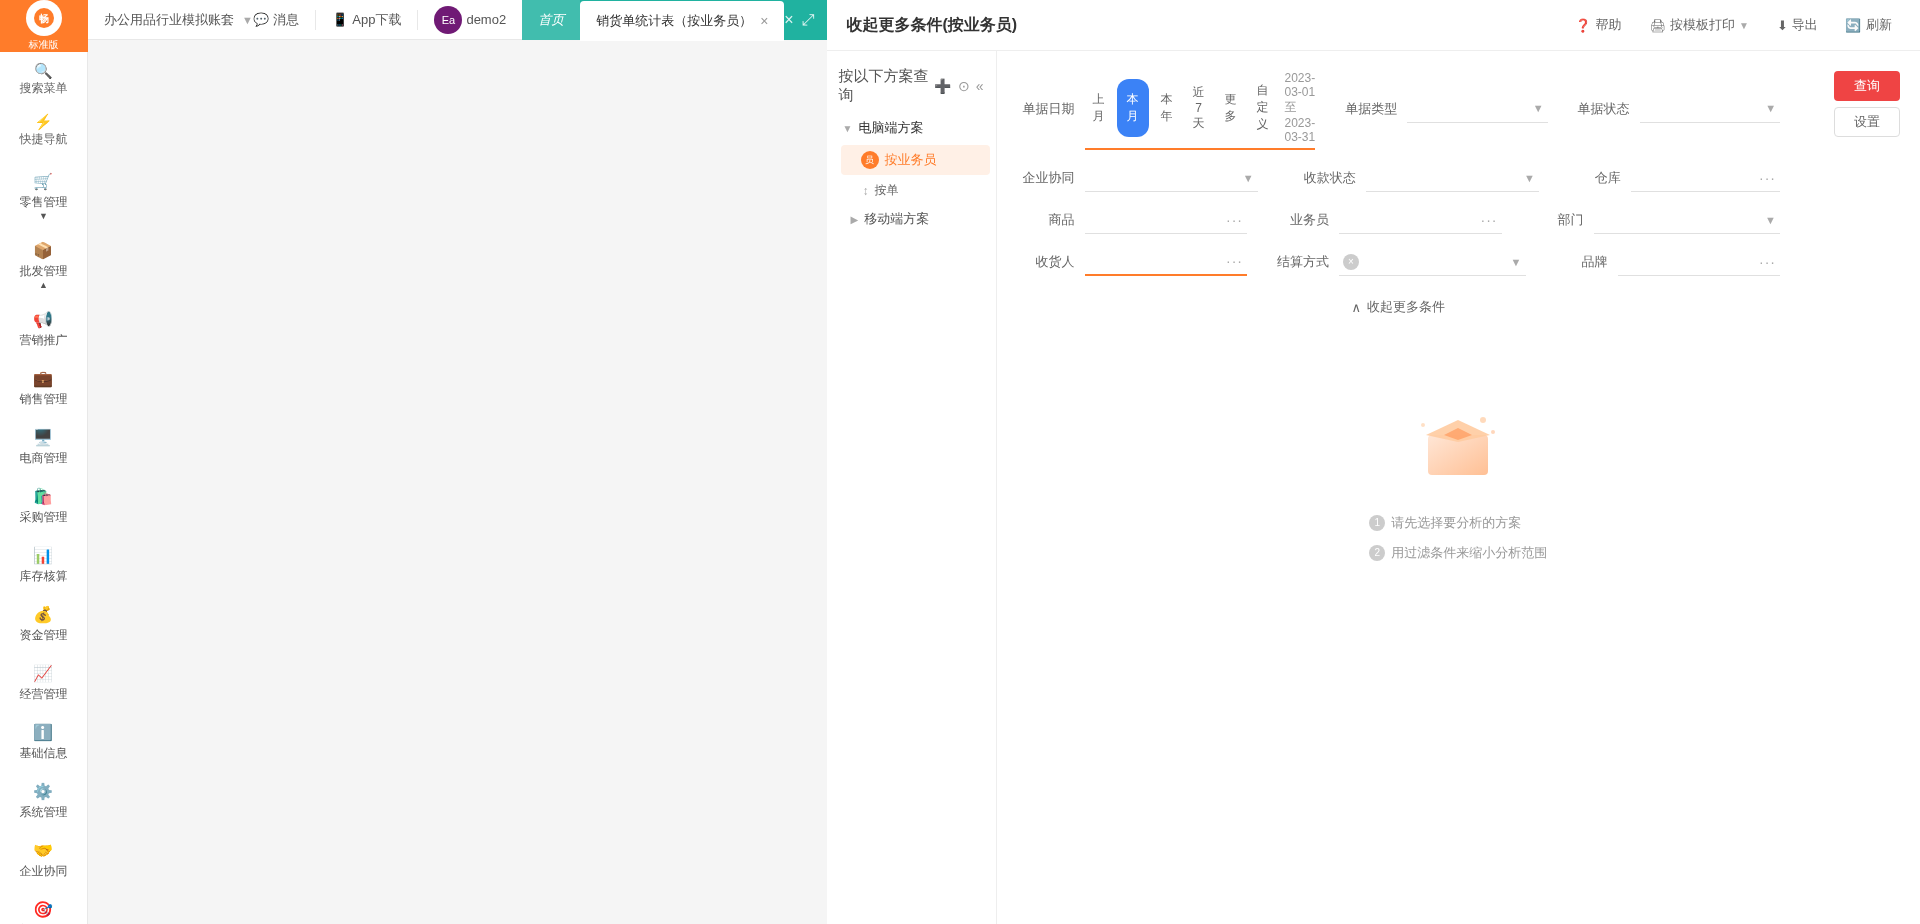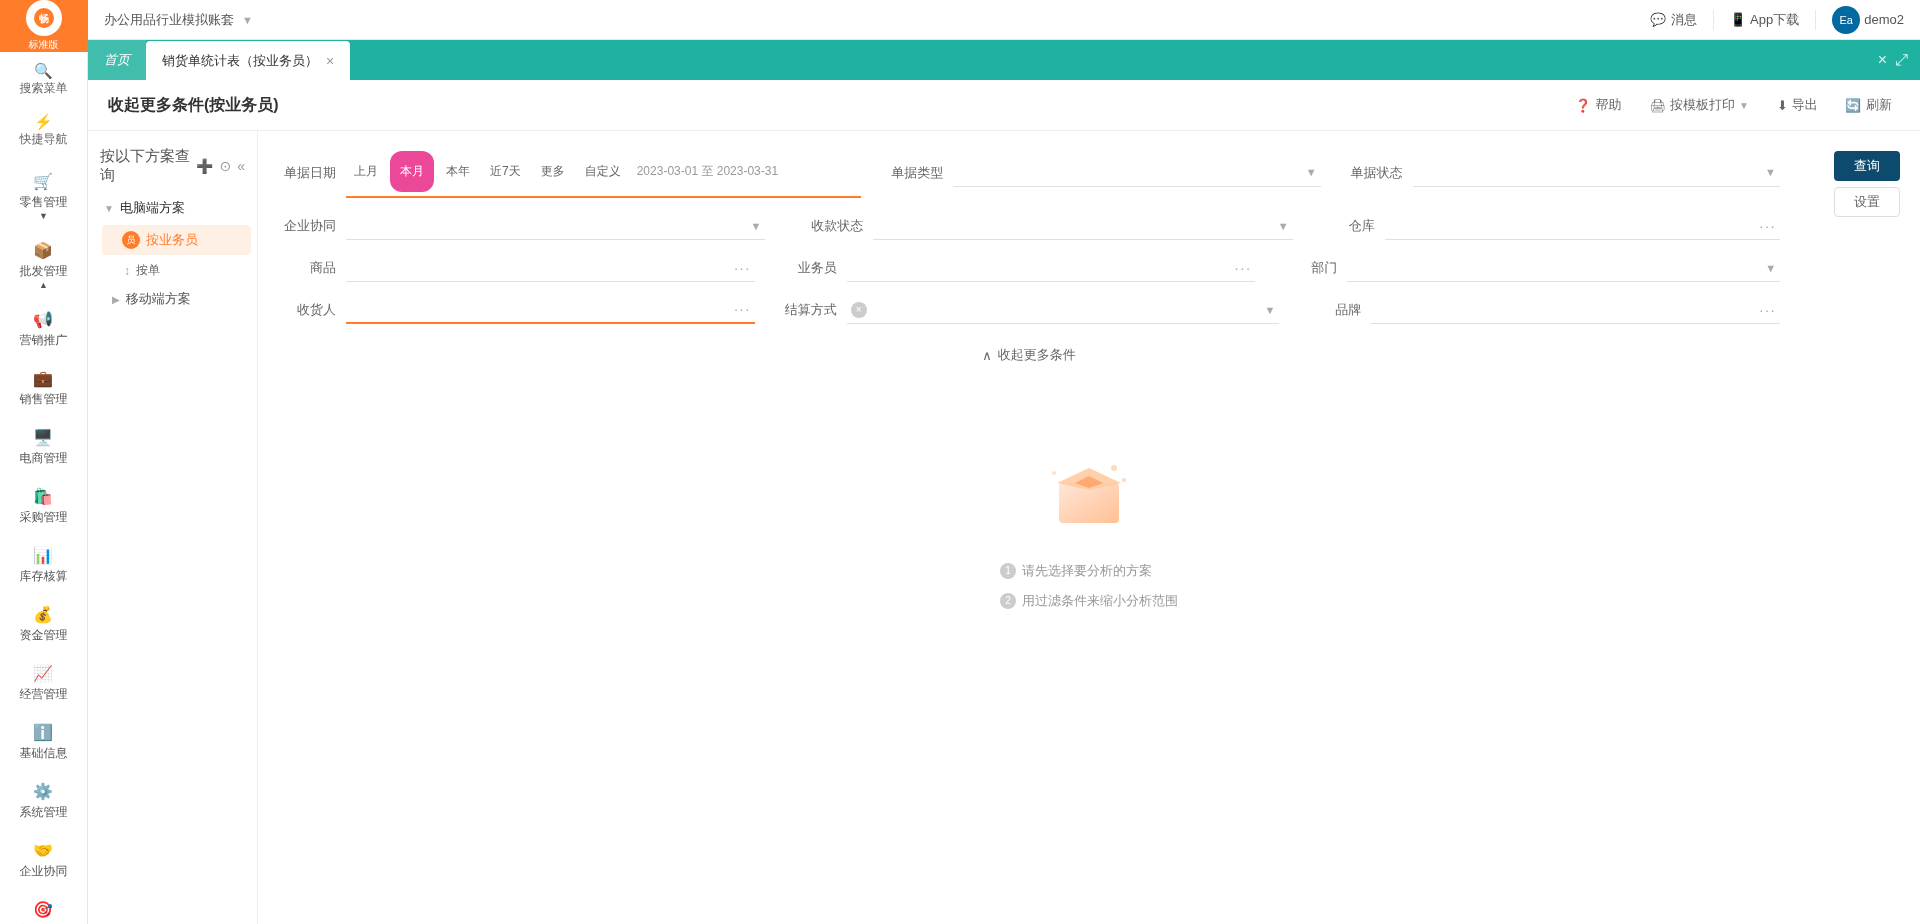--- a/index.html
+++ b/index.html
@@ -11,28 +11,28 @@
     .sidebar-logo .logo-icon { width: 36px; height: 36px; background: #fff; border-radius: 50%; display: flex; align-items: center; justify-content: center; }
     .sidebar-logo .logo-text { color: #fff; font-size: 10px; margin-top: 2px; }
     .sidebar-search { padding: 10px 0; font-size: 12px; color: #666; cursor: pointer; text-align: center; width: 100%; }
     .sidebar-quicknav { padding: 6px 0; font-size: 12px; color: #666; cursor: pointer; text-align: center; width: 100%; }
     .sidebar-divider { width: 60px; height: 1px; background: #f0f0f0; margin: 4px auto; }
     .sidebar-item { width: 100%; padding: 10px 0; text-align: center; font-size: 12px; color: #555; cursor: pointer; display: flex; flex-direction: column; align-items: center; }
     .sidebar-item .item-icon { font-size: 16px; margin-bottom: 3px; }
     .sidebar-item .expand-indicator { font-size: 9px; }
 
     
-    .main { flex: 1; display: flex; flex-direction: column; overflow: hidden; justify-content: space-between; }
+    .main { flex: 1; display: flex; flex-direction: row; overflow: hidden; justify-content: space-between; }
 
     
     .top-header { height: 40px; background: #fff; border-bottom: 1px solid #e8e8e8; display: flex; align-items: center; padding: 0 16px; justify-content: space-between; }
     .top-header-left { display: flex; align-items: center; gap: 8px; color: #555; font-size: 13px; }
     .top-header-right { display: flex; align-items: center; gap: 16px; font-size: 13px; color: #555; }
     .header-action { display: flex; align-items: center; gap: 4px; cursor: pointer; }
-    .avatar-circle { width: 28px; height: 28px; border-radius: 50%; background: #0369a1; display: flex; align-items: center; justify-content: center; color: #fff; font-size: 11px; overflow: hidden; }
+    .avatar-circle { width: 28px; height: 28px; border-radius: 50%; background: #701a75; display: flex; align-items: center; justify-content: center; color: #fff; font-size: 11px; overflow: hidden; }
 
     
     .tab-bar { height: 40px; background: #20b2a0; display: flex; align-items: center; padding: 0 0; }
     .tab-item { height: 40px; display: flex; align-items: center; padding: 0 16px; font-size: 13px; color: rgba(255,255,255,0.85); cursor: pointer; position: relative; }
     .tab-item.home { background: rgba(255,255,255,0.15); color: #fff; font-style: italic; }
     .tab-item.active { background: #fff; color: #333; border-radius: 4px 4px 0 0; margin-top: 2px; }
     .tab-close { margin-left: 8px; font-size: 14px; color: #999; cursor: pointer; }
     .tab-bar-actions { margin-left: auto; display: flex; align-items: center; padding-right: 12px; gap: 8px; }
     .tab-bar-actions span { color: rgba(255,255,255,0.85); cursor: pointer; font-size: 16px; }
 
@@ -65,27 +65,27 @@
     .mobile-group .arrow { font-size: 10px; color: #aaa; }
 
     
     .right-panel { flex: 1; background: #fff; padding: 16px 20px 0; }
     .filter-row { display: flex; align-items: center; margin-bottom: 14px; gap: 0; }
     .filter-label { width: 68px; color: #666; font-size: 13px; text-align: right; padding-right: 10px; flex-shrink: 0; }
     .filter-control { flex: 1; display: flex; align-items: center; border-bottom: 1px solid #e0e0e0; padding: 4px 0; position: relative; min-height: 28px; }
     .filter-control.with-right-icon { padding-right: 24px; }
     .filter-date-btns { display: flex; align-items: center; gap: 4px; }
     .date-btn { padding: 2px 8px; border-radius: 3px; font-size: 12px; cursor: pointer; color: #666; border: none; background: transparent; }
-    .date-btn.active { background: #ec4899; color: #fff; border-radius: 12px; padding: 12px 10px; }
+    .date-btn.active { background: #3b82f6; color: #fff; border-radius: 12px; padding: 12px 10px; }
     .date-range { font-size: 12px; color: #999; margin-left: 8px; }
     .dropdown-arrow { position: absolute; right: 4px; top: 50%; transform: translateY(-50%); color: #aaa; font-size: 11px; }
     .more-dots { position: absolute; right: 4px; top: 50%; transform: translateY(-50%); color: #aaa; font-size: 14px; letter-spacing: 1px; cursor: pointer; }
     .small-x { display: inline-flex; align-items: center; justify-content: center; width: 16px; height: 16px; border-radius: 50%; background: #ccc; color: #fff; font-size: 10px; cursor: pointer; margin-left: 4px; }
     .collapse-btn { display: flex; align-items: center; justify-content: center; gap: 6px; padding: 8px 0 14px; font-size: 13px; color: #666; cursor: pointer; }
-    .btn-query { background: #0c4a6e; color: #fff; border: none; border-radius: 4px; padding: 6px 20px; font-size: 13px; cursor: pointer; }
+    .btn-query { background: #ef4444; color: #fff; border: none; border-radius: 4px; padding: 6px 20px; font-size: 13px; cursor: pointer; }
     .btn-setting { background: #fff; color: #666; border: 1px solid #ddd; border-radius: 4px; padding: 5px 16px; font-size: 13px; cursor: pointer; }
 
     
     .filter-area { position: relative; padding-right: 120px; }
 
     
     .empty-state { flex: 1; display: flex; flex-direction: column; align-items: center; justify-content: center; padding: 60px 0; background: #fff; margin: 0; }
     .empty-icon { width: 100px; height: 100px; margin-bottom: 20px; }
     .empty-tips { color: #999; font-size: 13px; line-height: 2; }
     .empty-tips p { display: flex; align-items: center; gap: 6px; }

